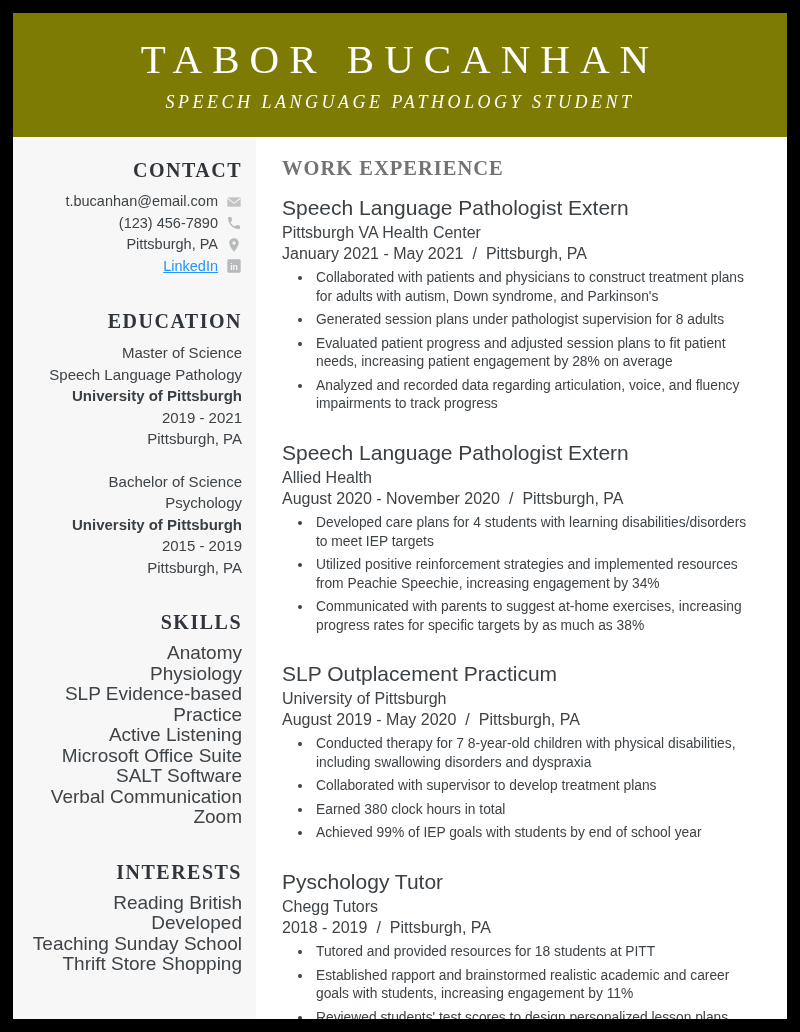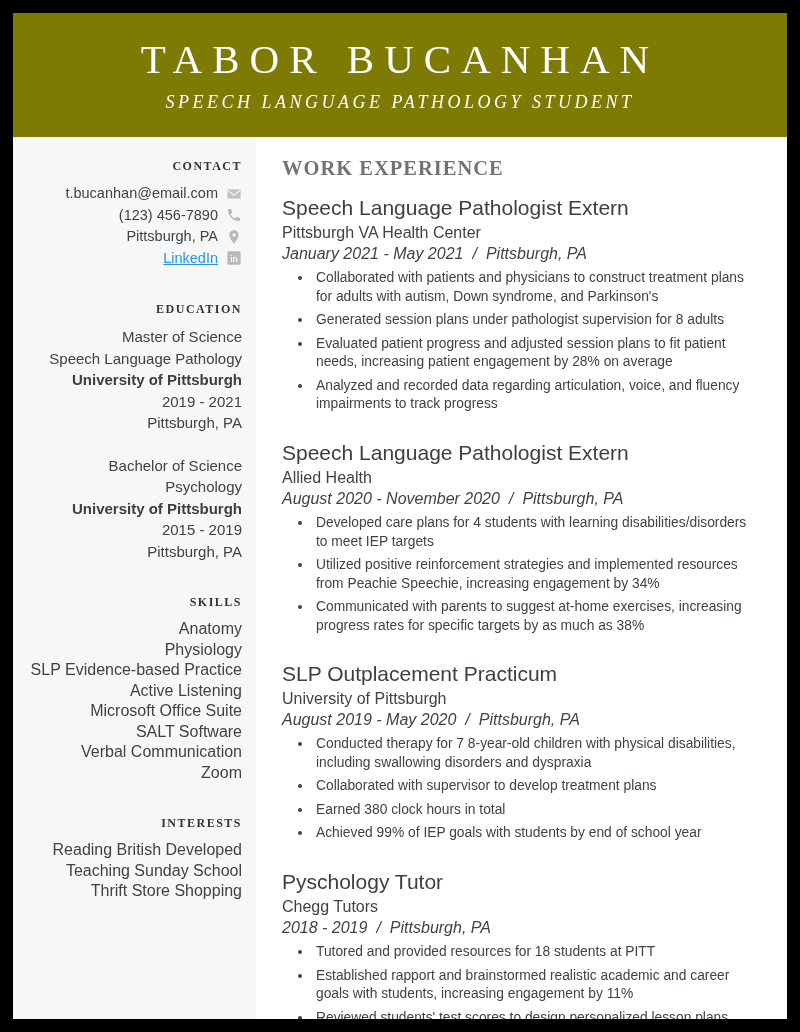--- a/index.html
+++ b/index.html
@@ -38,49 +38,49 @@
     color:#3e4347;
   }
   .main {
     flex:1;
     padding:20px 26px 0 26px;
     color:#3e4347;
   }
   
   .side-heading {
     font-family:"Liberation Serif", serif;
-    font-weight:700; font-size:12px; letter-spacing:1.5px;
+    font-weight:700; font-size:20px; letter-spacing:1.5px;
     color:#30353b;
     margin-bottom:9px;
   }
   .side-section { margin-bottom:33px; }
   .contact-row {
     display:flex; justify-content:flex-end; align-items:center;
     gap:8px; font-size:14.5px; line-height:21.5px;
   }
   .contact-row .icon { flex:0 0 16px; width:16px; height:16px; display:inline-flex; }
   .contact-row .icon svg { width:16px; height:16px; fill:#b7babc; }
   a.link { color:#2196f3; text-decoration:underline;text-align:center; }
   .edu-line { font-size:15px; line-height:21.5px; }
   .edu-school { font-weight:700; color:#3a3f44; }
   .edu-entry + .edu-entry { margin-top:21px; }
   .side-list { list-style:none; }
-  .side-list li { font-size:16px; line-height:20.5px; }
+  .side-list li { font-size:19px; line-height:20.5px; }
   
   .work-heading {
     font-family:"Liberation Serif", serif;
     font-weight:700; font-size:20.5px; letter-spacing:1px;
     color:#737373;
     margin-bottom:4px;
   }
   .job { margin-top:14px; }
   .job + .job { margin-top:25px; }
   .job-title { font-size:21px; font-weight:400; color:#3b4045; line-height:1.3; }
   .job-company { font-size:16px; margin-top:3px; }
-  .job-dateline { font-size:16px; margin-top:3px;font-style:italic; }
+  .job-dateline { font-size:16px; margin-top:3px; }
   .job-dateline .sep { padding:0 9px; }
   ul.bullets { margin:6px 0 0 0; padding-left:31px; }
   ul.bullets li {
     font-size:13.8px; line-height:18.5px;
     margin-bottom:5px; padding-left:3px;
     max-width:452px;
   }
 </style>
 </head>
 <body>

